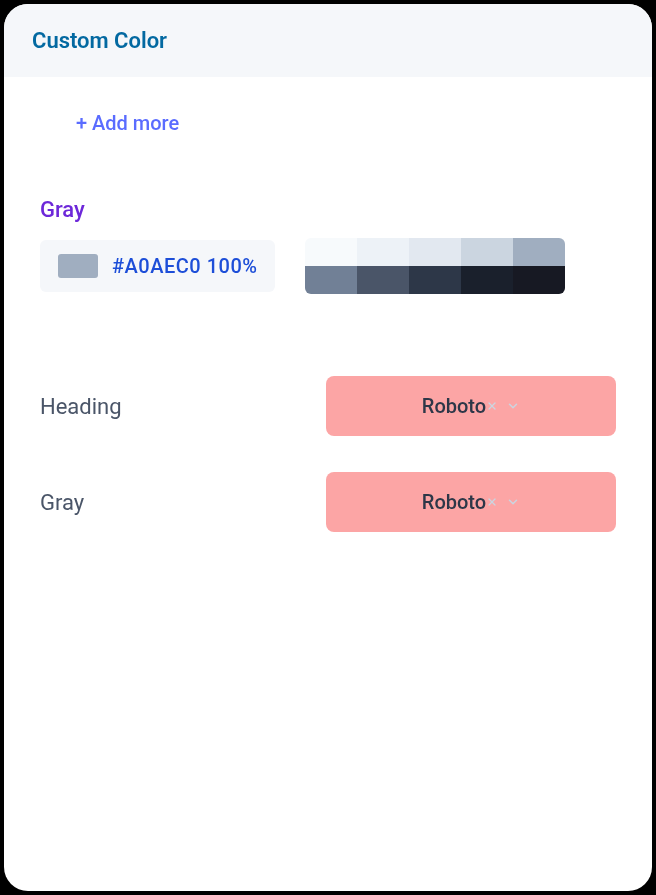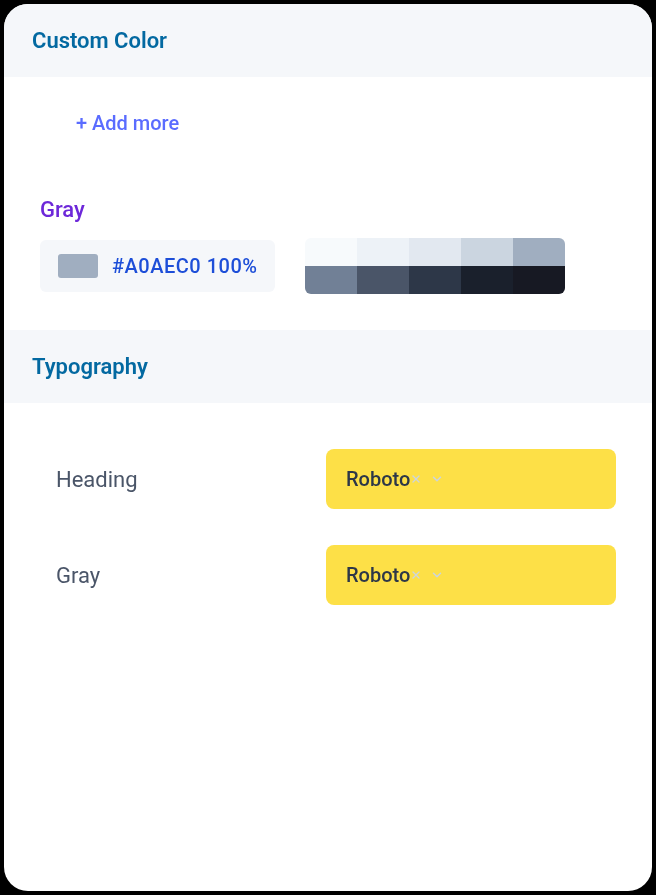--- a/index.html
+++ b/index.html
@@ -117,42 +117,41 @@
       gap: 30px;
     }
     .typo-label {
       flex: 1;
       font-size: 22px;
       color: #4a5568;
       font-weight: 400;
     }
     .typo-select {
       width: 290px;
-      background: #fde047;
+      background: #fca5a5;
       border-radius: 8px;
       padding: 18px 20px;
       display: flex;
       align-items: center;
-      justify-content: flex-start;
+      justify-content: center;
       cursor: pointer;
     }
     .typo-value {
       font-size: 20px;
       color: #2d3748;
       font-weight: 500;
     }
     .select-icons {
       display: flex;
       align-items: center;
       gap: 8px;
       color: #cbd5e0;
     }
     .typo-section-body {
       padding-top: 28px;
-      margin-left: 16px;
     }
   </style>
 </head>
 <body>
 
 <div class="panel">
 
 
   <div class="section-header">Custom Color</div>
 
@@ -175,21 +174,20 @@
       <div class="swatch-cell" style="background:#cbd5e0"></div>
       <div class="swatch-cell" style="background:#a0aec0"></div>
       <div class="swatch-cell" style="background:#718096"></div>
       <div class="swatch-cell" style="background:#4a5568"></div>
       <div class="swatch-cell" style="background:#2d3748"></div>
       <div class="swatch-cell" style="background:#1a202c"></div>
       <div class="swatch-cell" style="background:#171923"></div>
     </div>
   </div>
 
-  <div class="section-header">Typography</div>
 
   <div class="typo-section-body">
 
     <div class="typo-row">
       <div class="typo-label">Heading</div>
       <div class="typo-select">
         <span class="typo-value">Roboto</span>
         <span class="select-icons">
           <svg width="12" height="12" viewBox="0 0 24 24" fill="none" stroke="currentColor" stroke-width="2.5" stroke-linecap="round">
               <line x1="18" y1="6" x2="6" y2="18"></line>

